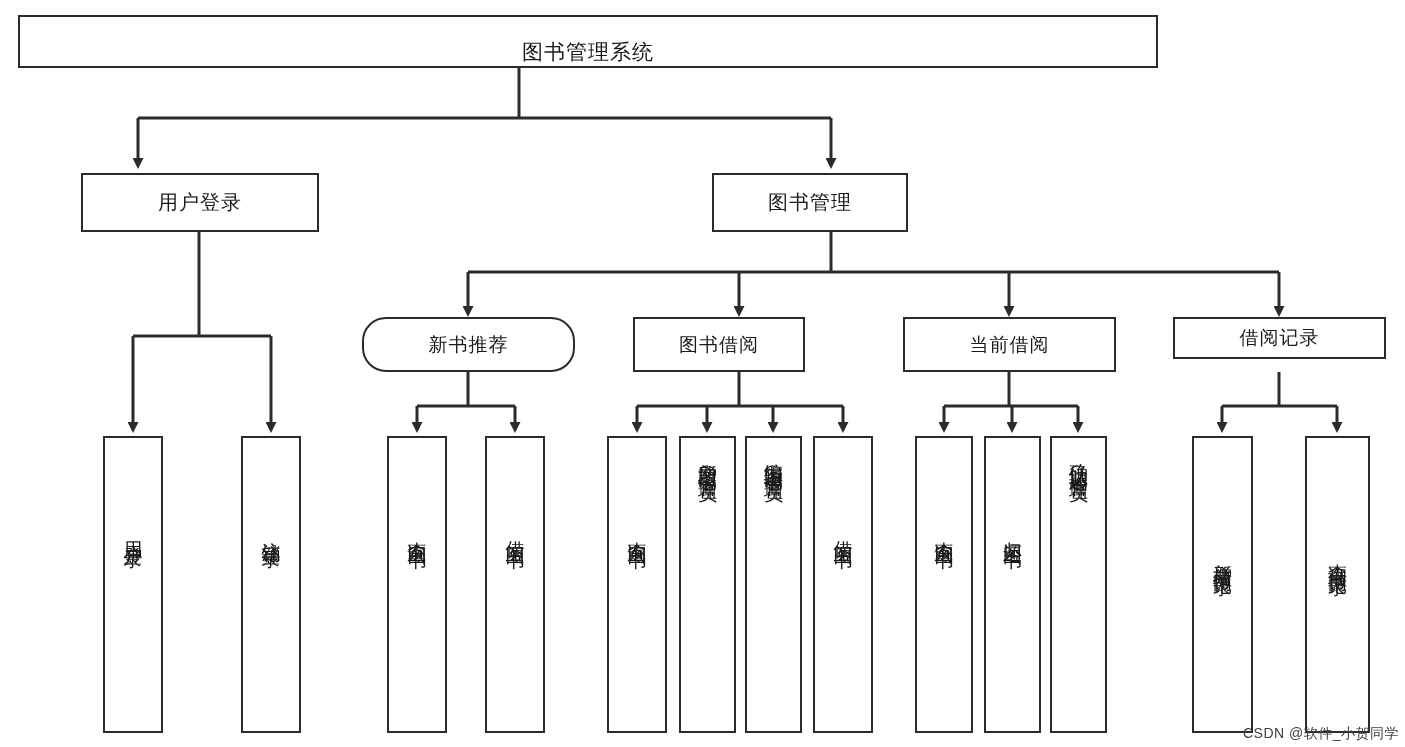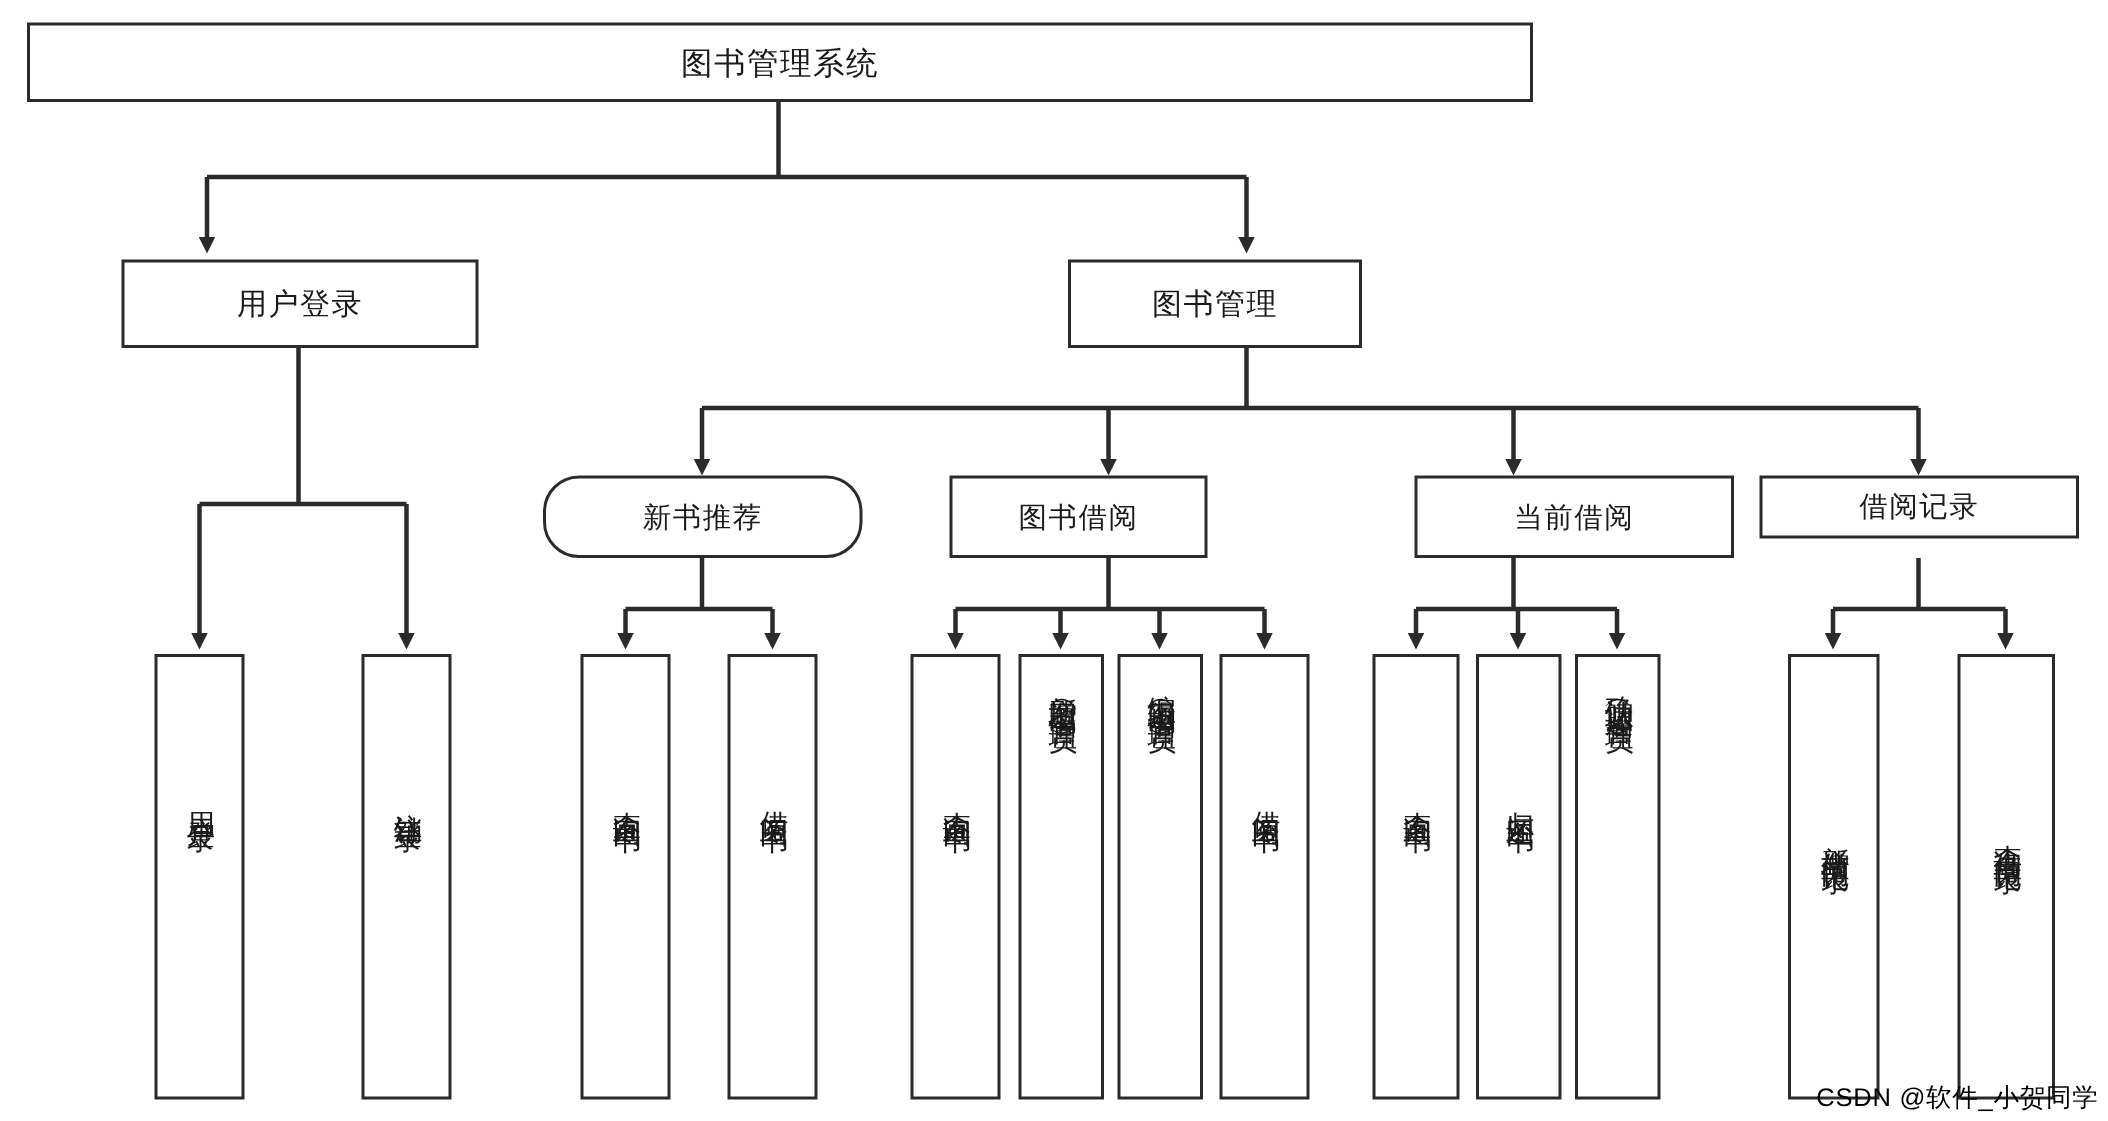--- a/index.html
+++ b/index.html
@@ -69,22 +69,22 @@
   .leaf-tall .vtext {
     margin-top: 10px;
   }
   .leaf-short .vtext {
     margin-top: 110px;
   }
   #watermark {
     position: absolute;
     right: 6px;
     bottom: 4px;
-    font-size: 17px;
-    color: #000000;
+    font-size: 14px;
+    color: #404040;
     letter-spacing: 0.5px;
     white-space: nowrap;
   }
 </style>
 </head>
 <body>
 
 <div id="diagram-root">
 
   <svg id="edge-layer" width="1405" height="747" viewBox="0 0 1405 747">
@@ -134,38 +134,38 @@
       <path d="M 1012 406 L 1012 424" marker-end="url(#arrowhead)"></path>
       <path d="M 1078 406 L 1078 424" marker-end="url(#arrowhead)"></path>
 
       <path d="M 1279 372 L 1279 406"></path>
       <path d="M 1222 406 L 1337 406"></path>
       <path d="M 1222 406 L 1222 424" marker-end="url(#arrowhead)"></path>
       <path d="M 1337 406 L 1337 424" marker-end="url(#arrowhead)"></path>
     </g>
   </svg>
 
-  <div class="node node-root" style="left:18px; top:15px; width:1004px; height:53px;">
+  <div class="node node-root" style="left:18px; top:15px; width:1140px; height:53px;align-items:flex-end;">
     <span>图书管理系统</span>
   </div>
 
   <div class="node node-l1" style="left:81px; top:173px; width:238px; height:59px;">
     <span>用户登录</span>
   </div>
   <div class="node node-l1" style="left:712px; top:173px; width:196px; height:59px;">
     <span>图书管理</span>
   </div>
 
   <div class="node node-l2" style="left:362px; top:317px; width:213px; height:55px;border-radius:24px;">
     <span>新书推荐</span>
   </div>
   <div class="node node-l2" style="left:633px; top:317px; width:172px; height:55px;">
     <span>图书借阅</span>
   </div>
-  <div class="node node-l2" style="left:903px; top:317px; width:213px; height:55px;margin-left:40px;">
+  <div class="node node-l2" style="left:903px; top:317px; width:213px; height:55px;">
     <span>当前借阅</span>
   </div>
   <div class="node node-l2" style="left:1173px; top:317px; width:213px; height:42px;">
     <span>借阅记录</span>
   </div>
 
   <div class="node node-leaf leaf-mid" style="left:103px; top:436px; width:60px; height:297px;">
     <span class="vtext">用户登录</span>
   </div>
   <div class="node node-leaf leaf-mid" style="left:241px; top:436px; width:60px; height:297px;">

